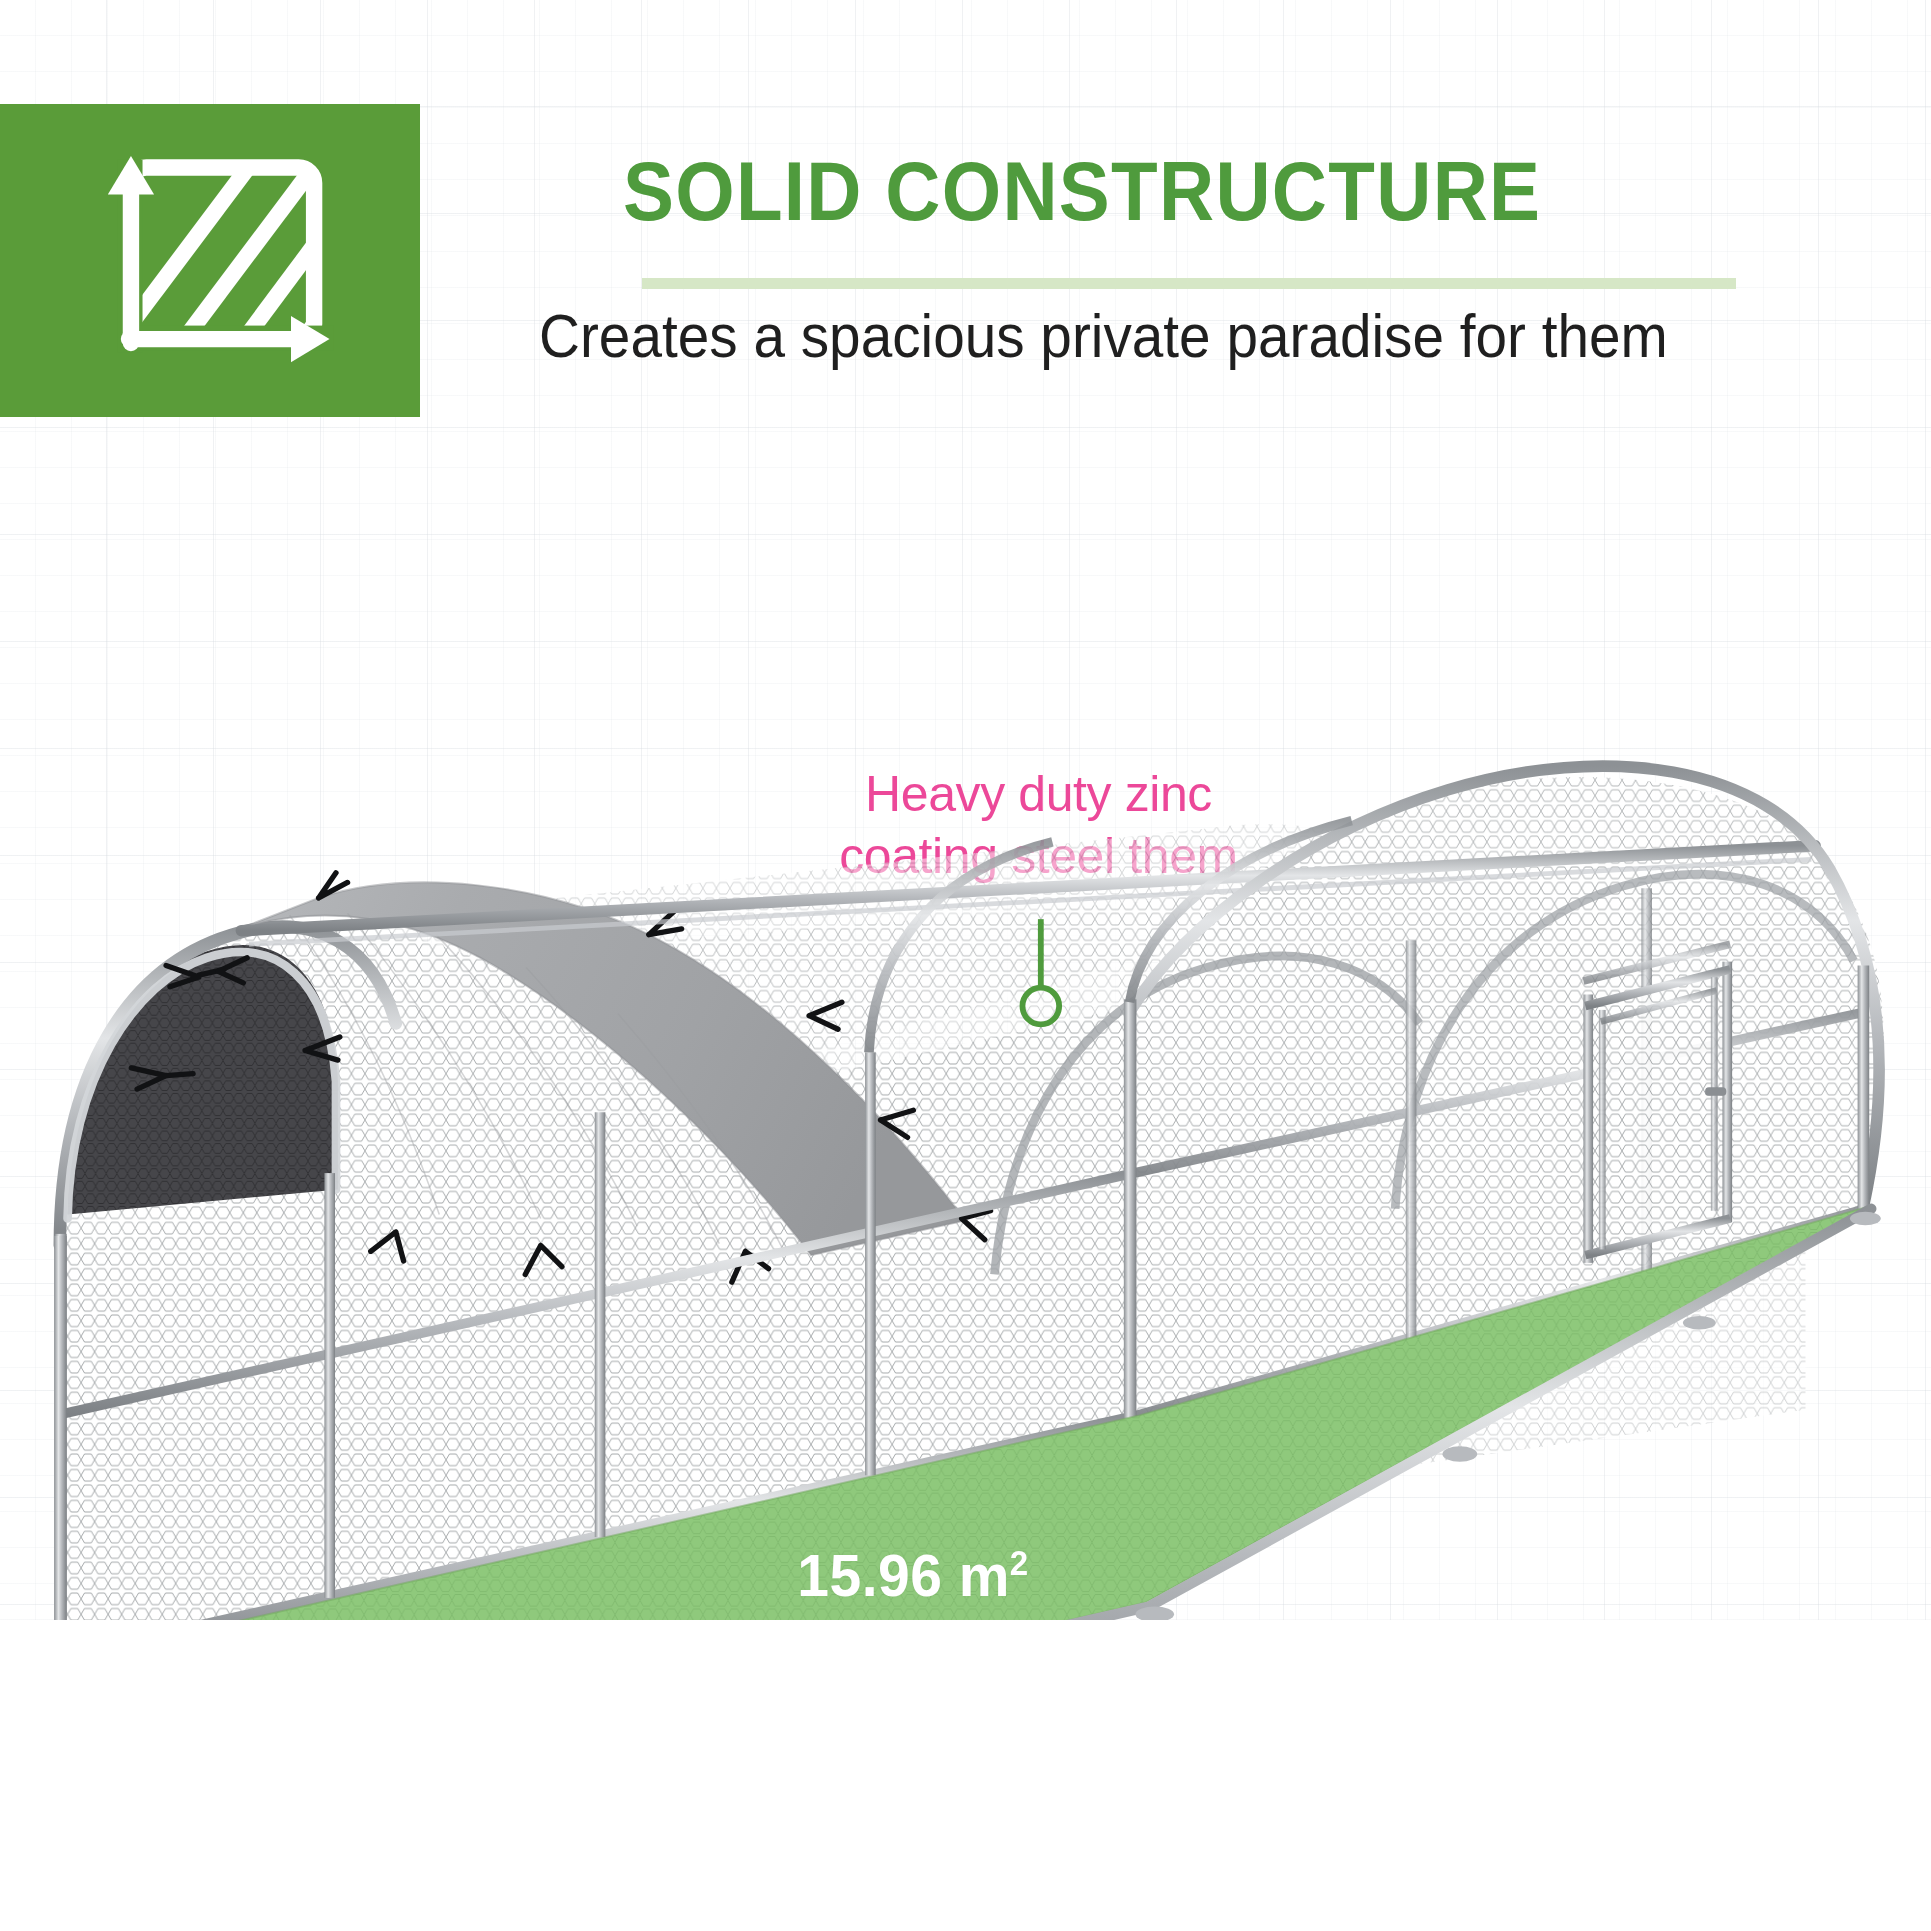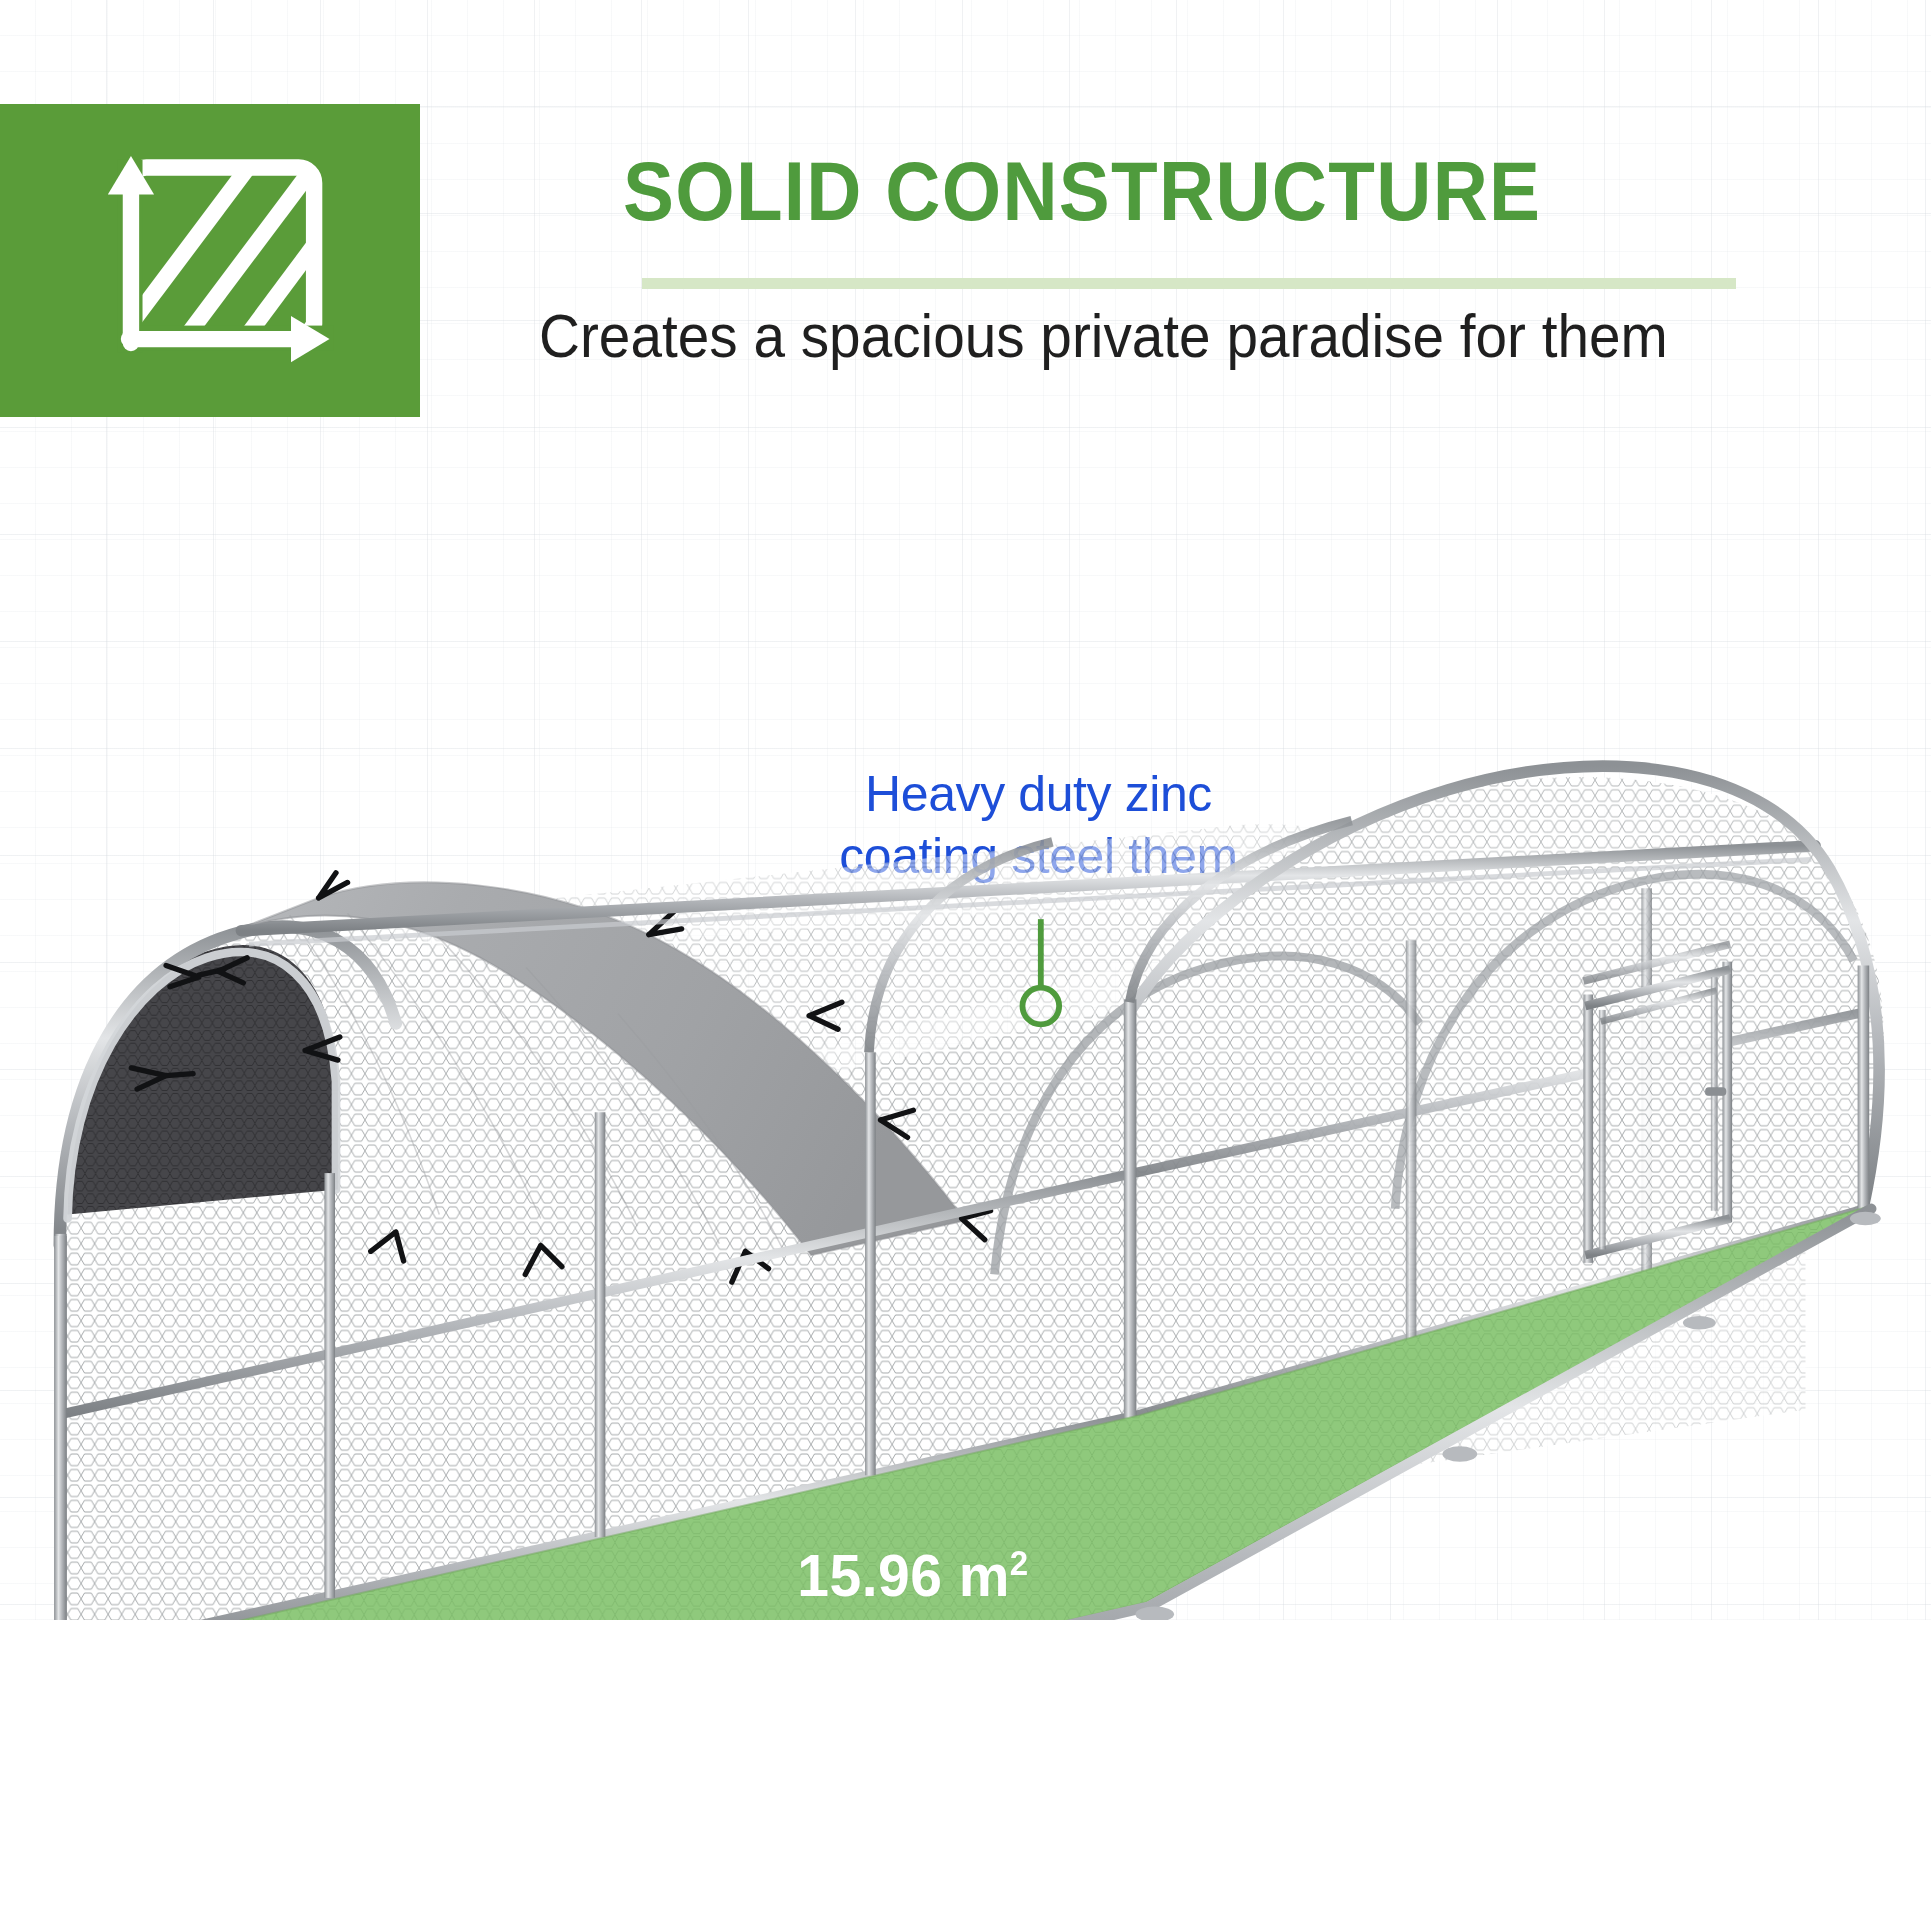--- a/index.html
+++ b/index.html
@@ -78,21 +78,21 @@
 
   
   #callout-text {
     position: absolute;
     left: 778px;
     top: 763px;
     width: 521px;
     text-align: center;
     font-size: 50px;
     line-height: 62px;
-    color: #1d4ed8;
+    color: #ec4899;
     font-family: "Liberation Sans", "DejaVu Sans", sans-serif;
     font-weight: 300;
     letter-spacing: -0.4px;
   }
   #callout-text span { display:block; }
 
   
   #product { position:absolute; left:0; top:0; width:1931px; height:1931px; }
 
   

